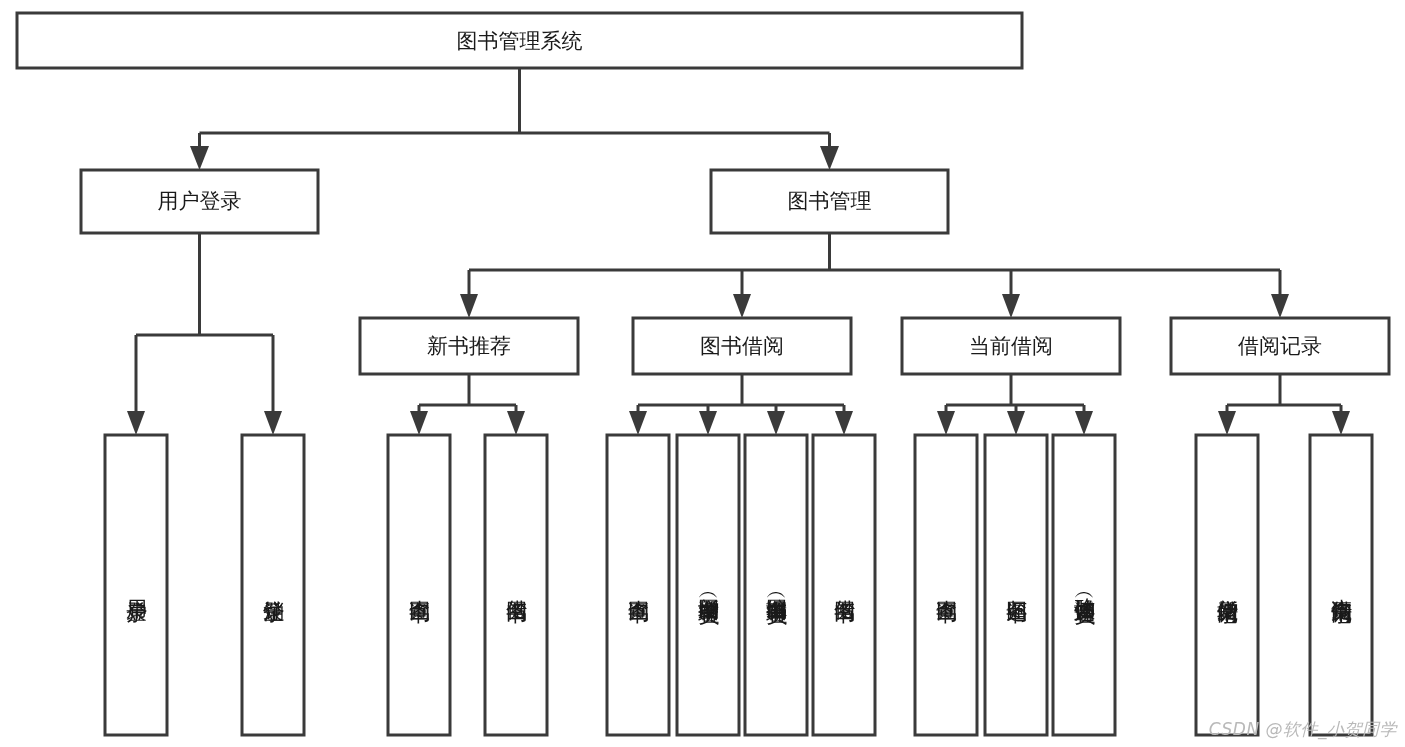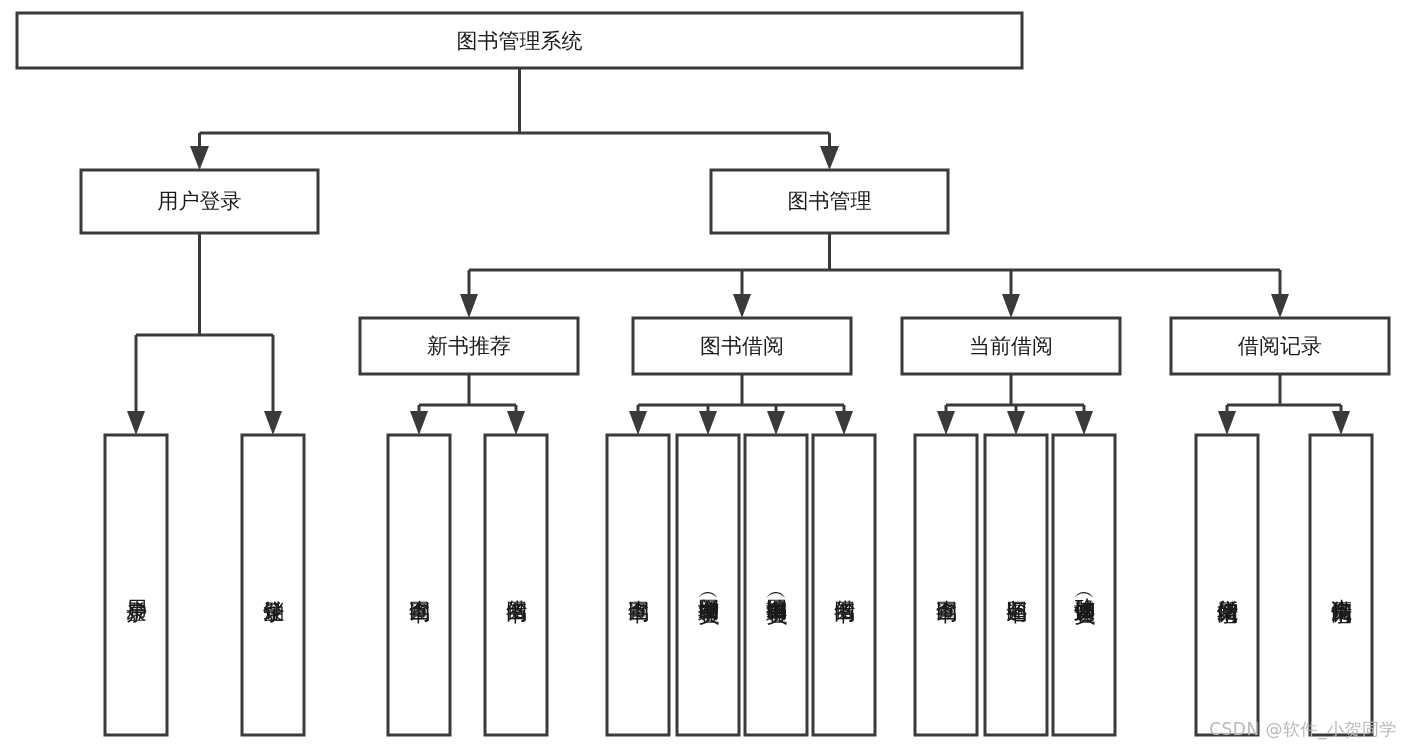--- a/index.html
+++ b/index.html
@@ -65,20 +65,21 @@
   }
   .watermark {
     position: absolute;
     right: 8px;
     bottom: 6px;
     font-family: "DejaVu Sans", "Liberation Sans", sans-serif;
     font-size: 17px;
     color: #b9b9b9;
     letter-spacing: 0.5px;
     white-space: nowrap;
+    font-style: italic;
   }
 </style>
 </head>
 <body>
 
 <div id="diagram-root">
 
   <svg class="diagram-canvas" viewBox="0 0 1405 747" xmlns="http://www.w3.org/2000/svg">
 
     <g>

